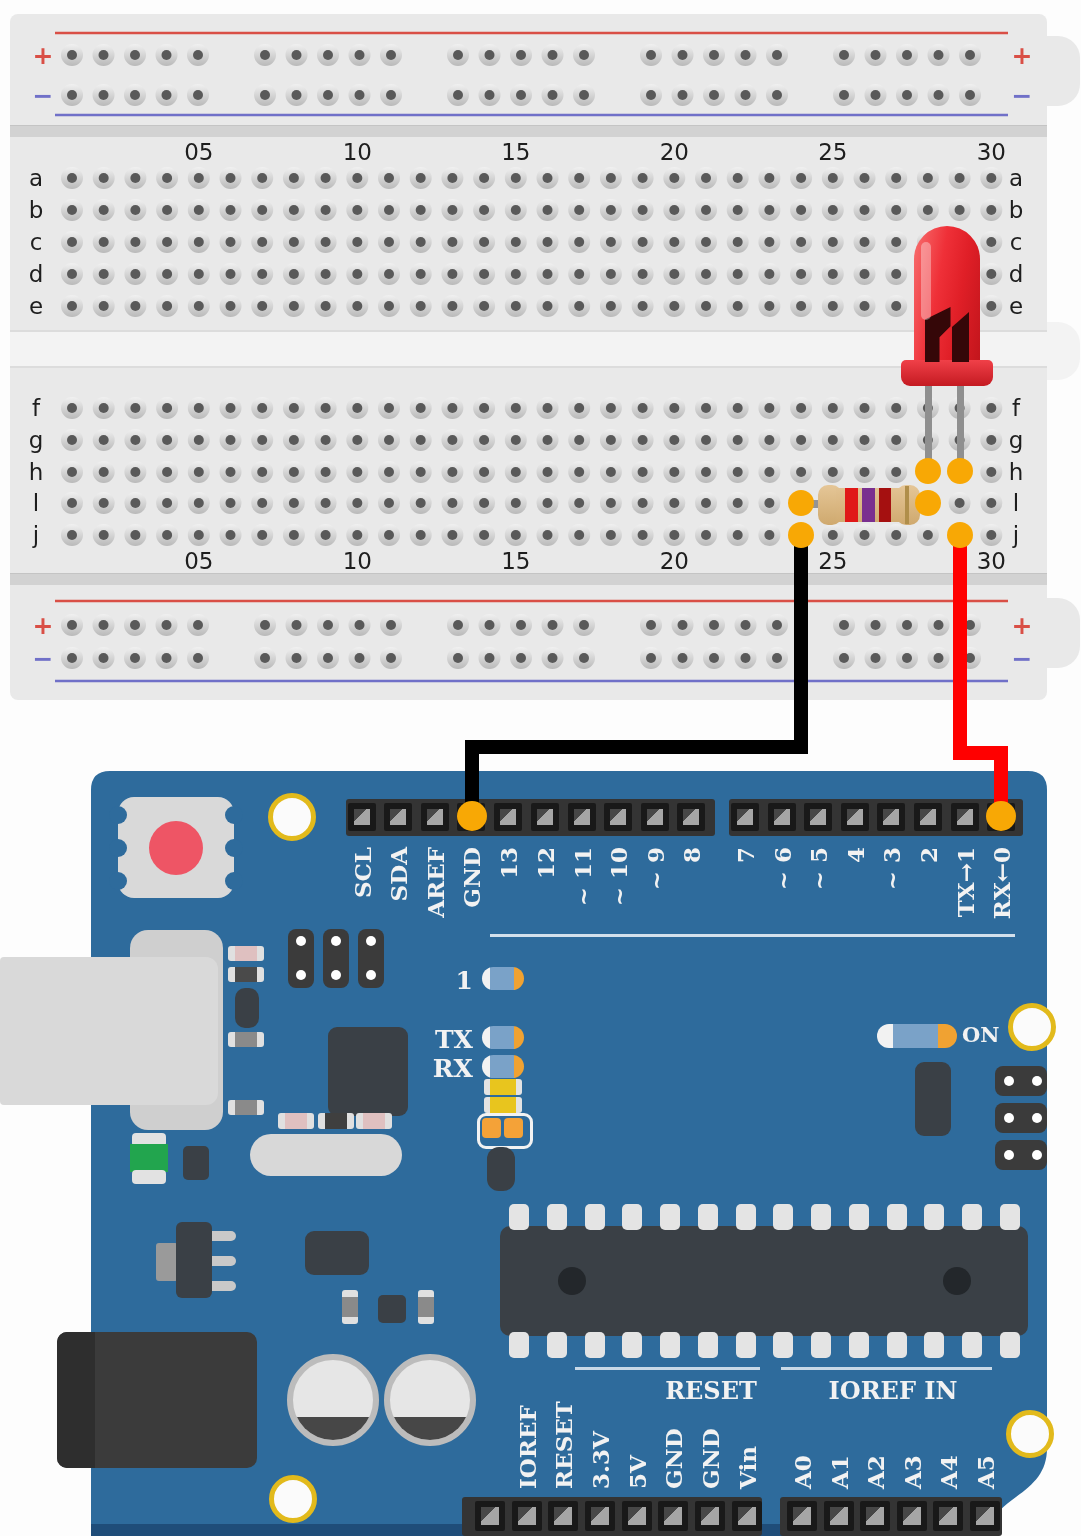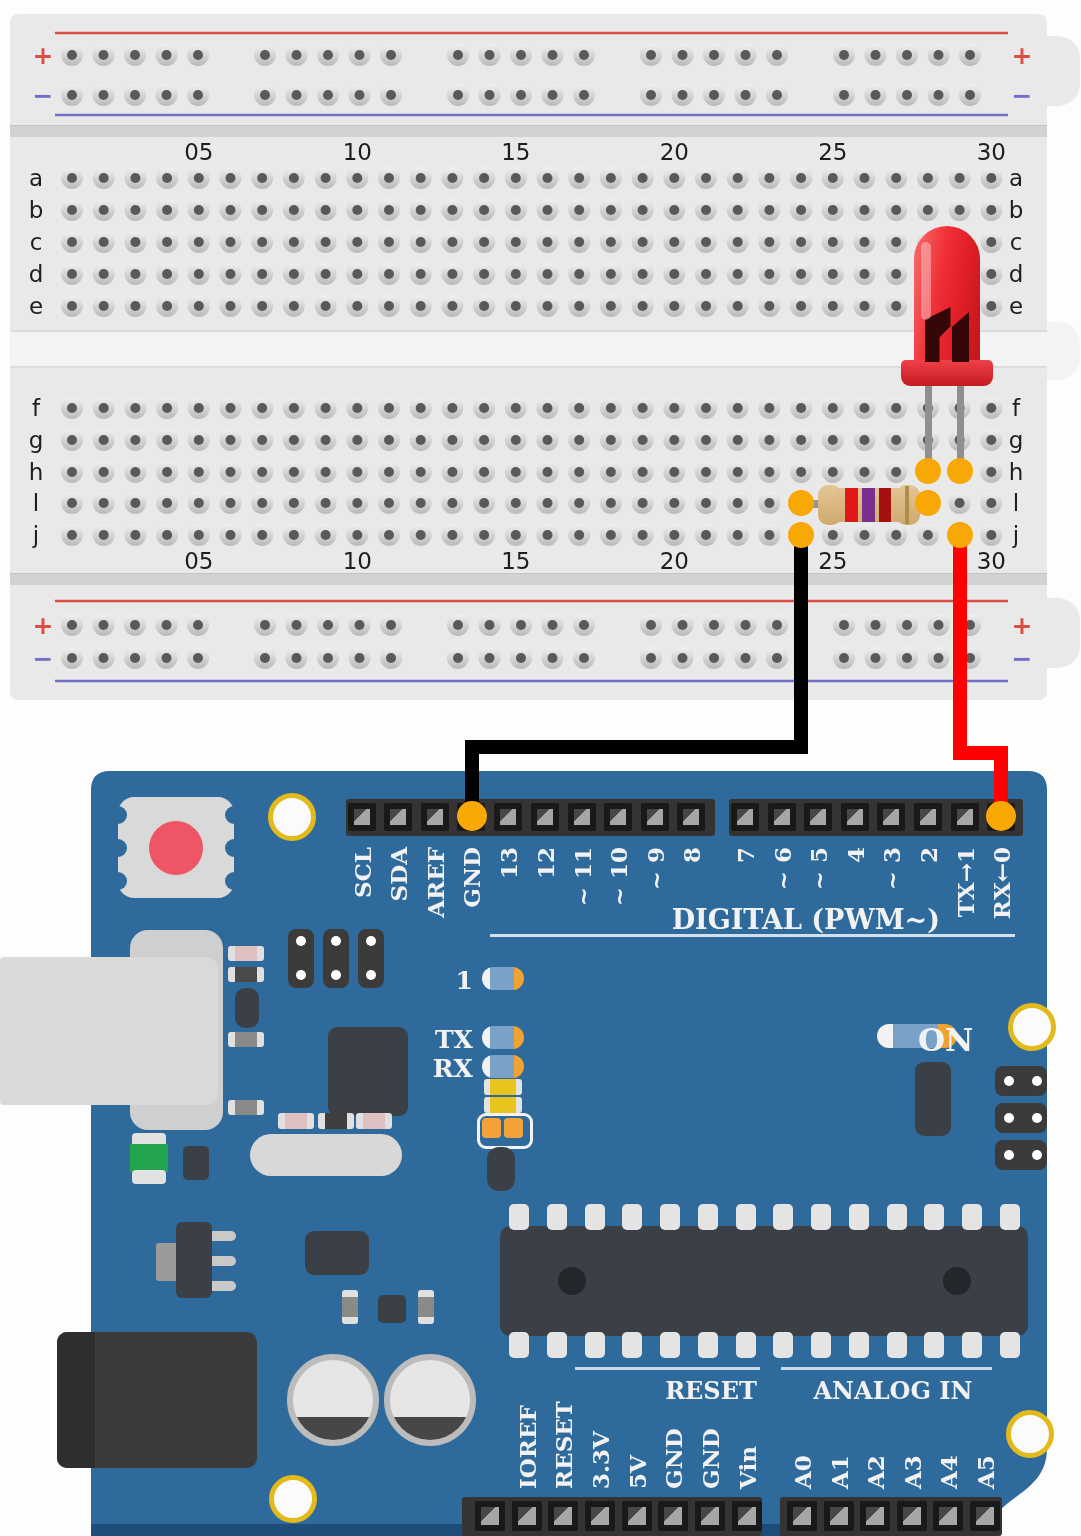--- a/index.html
+++ b/index.html
@@ -933,35 +933,34 @@
     <div class="mount" style="left:1008px;top:1003px;width:48px;height:48px"></div>
     <div class="mount" style="left:269px;top:1475px;width:48px;height:48px"></div>
     <div class="mount" style="left:1006px;top:1410px;width:48px;height:48px"></div>
 
     <div class="hstrip" style="left:346px;top:799px;width:369px;height:37px"></div>
     <div class="hstrip" style="left:729px;top:799px;width:294px;height:37px"></div>
 
     <div class="hstrip" style="left:462px;top:1497px;width:300px;height:39px"></div>
     <div class="hstrip" style="left:780px;top:1497px;width:222px;height:39px"></div>
 
-    <div class="abs ard-label" style="left:540px;top:904px;width:400px;font-size:27px;text-align:right">DIGITAL (PWM~)</div>
     <div class="abs" style="left:490px;top:934px;width:525px;height:3px;background:rgba(240,245,250,0.85);z-index:5"></div>
     <div class="abs" style="left:575px;top:1367px;width:185px;height:3px;background:rgba(240,245,250,0.8);z-index:5"></div>
     <div class="abs" style="left:781px;top:1367px;width:211px;height:3px;background:rgba(240,245,250,0.8);z-index:5"></div>
     <div class="abs ard-label" style="left:611px;top:1376px;width:200px;font-size:24px;text-align:center">RESET</div>
-    <div class="abs ard-label" style="left:793px;top:1376px;width:200px;font-size:24px;text-align:center">ANALOG IN</div>
+    <div class="abs ard-label" style="left:793px;top:1376px;width:200px;font-size:24px;text-align:center">IOREF IN</div>
 
     <div class="abs ard-label" style="left:403px;top:966px;width:70px;font-size:25px;text-align:right">1</div>
     <div class="ledpill" style="left:482px;top:967px;width:42px;height:23px"></div>
     <div class="abs ard-label" style="left:403px;top:1025px;width:70px;font-size:25px;text-align:right">TX</div>
     <div class="ledpill" style="left:482px;top:1026px;width:42px;height:23px"></div>
     <div class="abs ard-label" style="left:403px;top:1054px;width:70px;font-size:25px;text-align:right">RX</div>
     <div class="ledpill" style="left:482px;top:1055px;width:42px;height:23px"></div>
     <div class="ledpill" style="left:877px;top:1024px;width:80px;height:24px"></div>
-    <div class="abs ard-label" style="left:918px;top:1022px;width:60px;font-size:31px">ON</div>
+    <div class="abs ard-label" style="left:962px;top:1022px;width:60px;font-size:21px">ON</div>
 
     <div class="smdh" style="left:484px;top:1079px;width:38px;height:16px;background:linear-gradient(90deg,#e3e3e3 0 16%,#e8c51e 16% 84%,#e3e3e3 84%)"></div>
     <div class="smdh" style="left:484px;top:1097px;width:38px;height:16px;background:linear-gradient(90deg,#e3e3e3 0 16%,#e8c51e 16% 84%,#e3e3e3 84%)"></div>
     <div class="abs" style="left:477px;top:1113px;width:50px;height:30px;border:3px solid #f2f2f2;border-radius:9px;background:#2e6b9c;z-index:4">
       <div class="abs" style="left:2px;top:2px;width:19px;height:20px;border-radius:4px;background:#f4a238"></div>
       <div class="abs" style="left:24px;top:2px;width:19px;height:20px;border-radius:4px;background:#f4a238"></div>
     </div>
     <div class="chip" style="left:487px;top:1147px;width:28px;height:44px;border-radius:12px"></div>
 
     <div class="bar23" style="left:288px;top:929px;width:26px;height:59px"></div>

